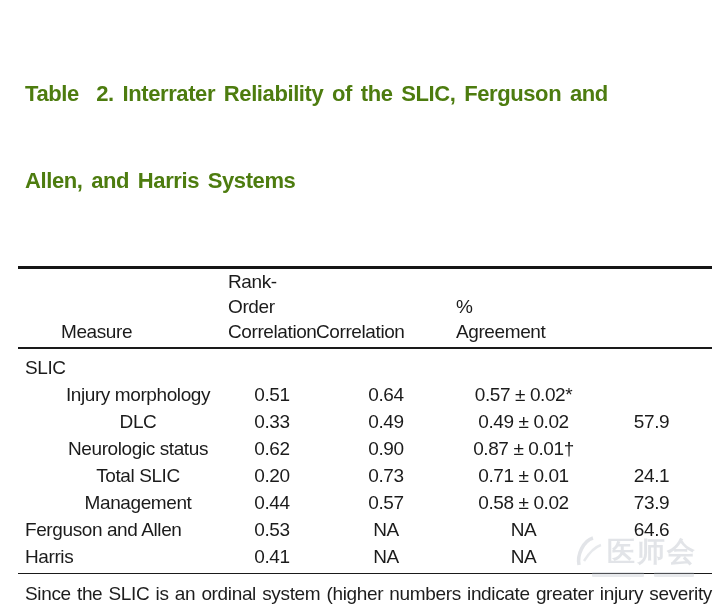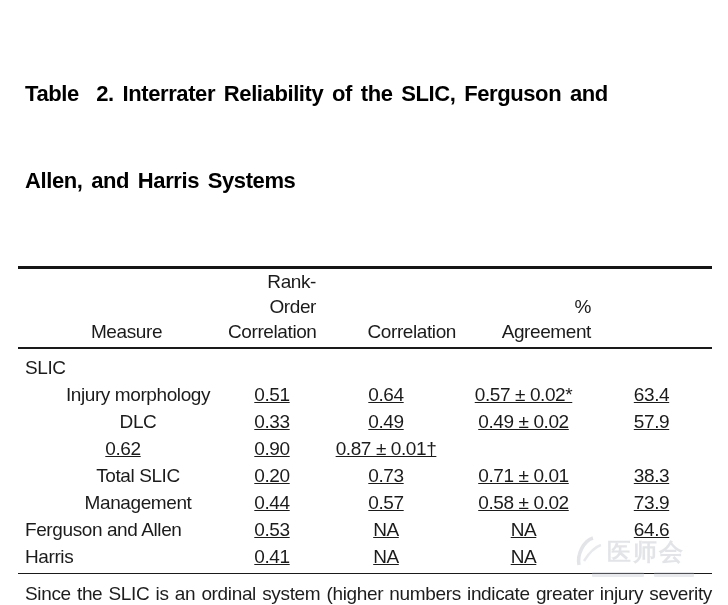--- a/index.html
+++ b/index.html
@@ -17,49 +17,49 @@
   
   .page-title{
     margin:21px 0 0 7px;
     width:684px;
     font-size:22px;
     font-weight:bold;
     line-height:29px;
     letter-spacing:-0.4px;
     word-spacing:3px;
     white-space:pre-wrap;
-    color:#000000;
+    color:#4d7c0f;
   }
 
   
   .rule-thick{height:3px;background:#151515;margin-top:13px;}
   .rule-thin{height:1.7px;background:#1a1a1a;}
 
   
   .tgrid{display:grid;grid-template-columns:210px 88px 140px 135px 121px;}
   .thead{height:78px;align-items:end;padding-bottom:10px;box-sizing:border-box;}
   .hcell{
-    text-align:right;
+    text-align:left;
     font-size:19px;
     line-height:25px;
     letter-spacing:-0.4px;
     color:#1b1b1b;
   }
-  .hcell.left{text-align:center;padding-left:7px;}
+  .hcell.left{text-align:left;padding-left:7px;margin-left:36px;}
   .tbody{padding-top:5px;padding-bottom:3px;}
   .trow{display:grid;grid-template-columns:210px 88px 140px 135px 121px;height:27px;}
   .cell{
     font-size:19px;
     line-height:27px;
     letter-spacing:-0.4px;
     white-space:nowrap;
   }
   .cell.measure{text-align:left;padding-left:7px;}
   .cell.measure.indent{padding-left:30px;text-align:center;}
-  .cell.num{text-align:center;text-decoration:underline;}
+  .cell.num{text-align:center;}
 
   
   .footnotes{
     margin:8px 0 0 7px;
     width:687px;
     font-size:19px;
     line-height:23.5px;
     letter-spacing:-0.35px;
     color:#1d1d1d;
   }
@@ -69,21 +69,21 @@
   .watermark{
     position:absolute;
     right:18px;bottom:12px;
     width:135px;height:58px;
     opacity:0.33;
     pointer-events:none;
   }
   .wm-row{display:flex;align-items:center;}
   .wm-logo{width:28px;height:34px;margin-right:4px;}
   .wm-text{
-    font-size:24px;
+    font-size:28px;
     font-weight:bold;
     color:#a9b0ba;
     letter-spacing:2px;
     line-height:34px;
     font-family:Liberation Sans, sans-serif;
   }
   .wm-sub{
     margin-top:3px;
     display:flex;gap:10px;justify-content:center;
   }
@@ -132,43 +132,43 @@
         <div class="cell num"></div>
         <div class="cell num"></div>
         <div class="cell num"></div>
       </div>
 
       <div class="trow">
         <div class="cell measure indent">Injury morphology</div>
         <div class="cell num">0.51</div>
         <div class="cell num">0.64</div>
         <div class="cell num">0.57 ± 0.02*</div>
-        <div class="cell num">63.4</div>
       </div>
 
       <div class="trow">
         <div class="cell measure indent">DLC</div>
         <div class="cell num">0.33</div>
         <div class="cell num">0.49</div>
         <div class="cell num">0.49 ± 0.02</div>
         <div class="cell num">57.9</div>
       </div>
 
       <div class="trow">
+        <div class="cell measure indent">Neurologic status</div>
         <div class="cell num">0.62</div>
         <div class="cell num">0.90</div>
         <div class="cell num">0.87 ± 0.01†</div>
       </div>
 
       <div class="trow">
         <div class="cell measure indent">Total SLIC</div>
         <div class="cell num">0.20</div>
         <div class="cell num">0.73</div>
         <div class="cell num">0.71 ± 0.01</div>
-        <div class="cell num">38.3</div>
+        <div class="cell num">24.1</div>
       </div>
 
       <div class="trow">
         <div class="cell measure indent">Management</div>
         <div class="cell num">0.44</div>
         <div class="cell num">0.57</div>
         <div class="cell num">0.58 ± 0.02</div>
         <div class="cell num">73.9</div>
       </div>
 

